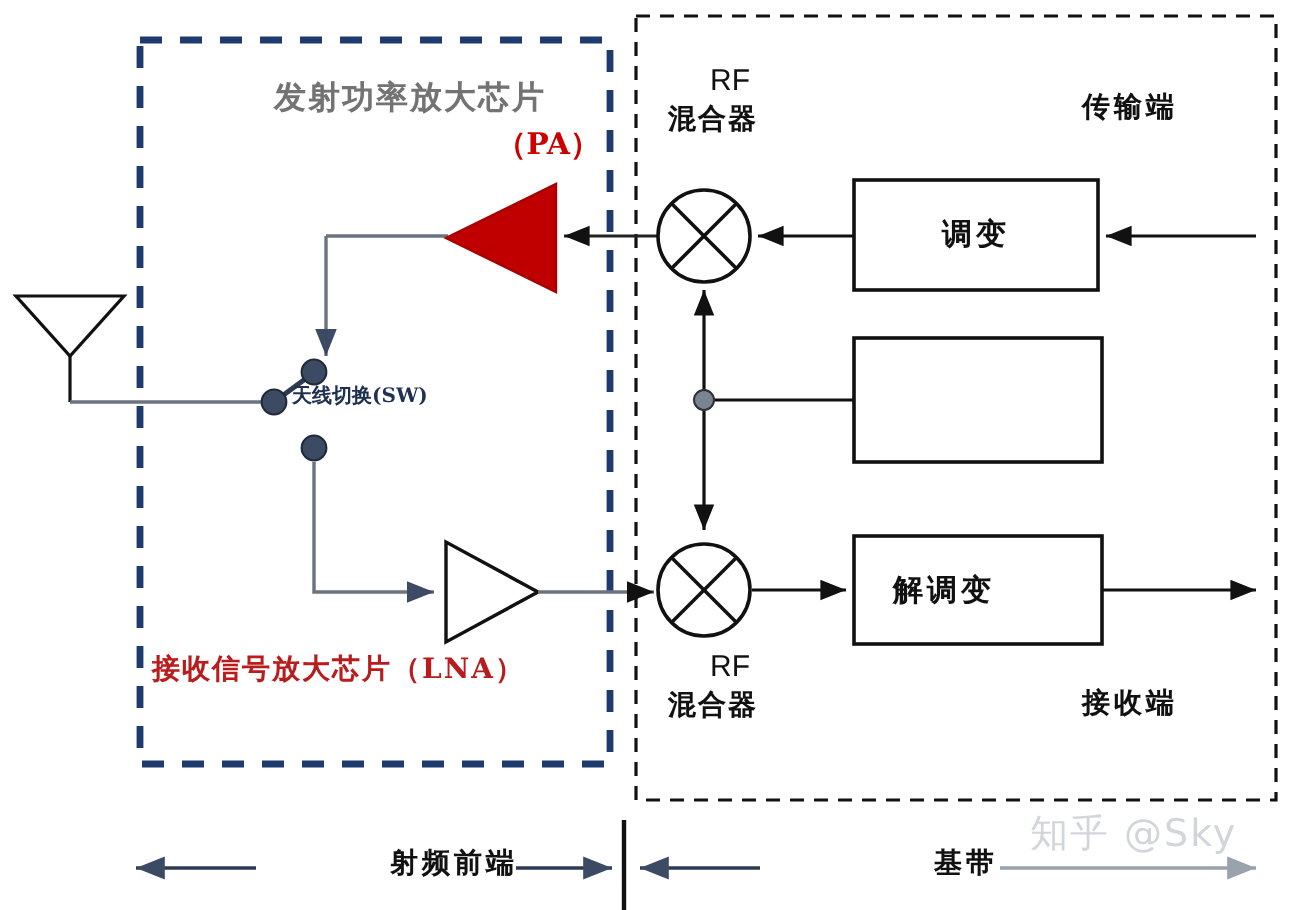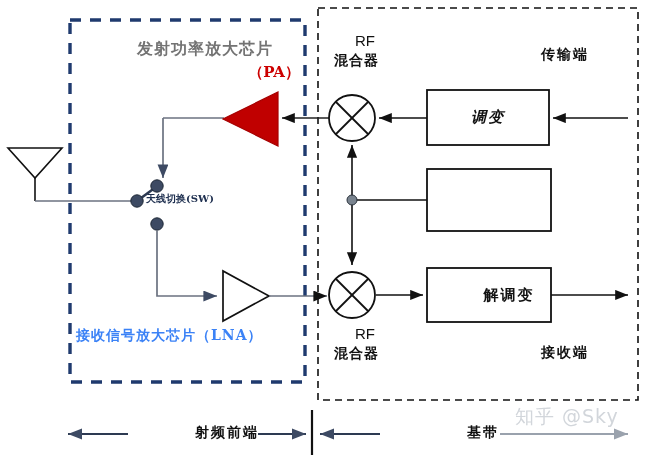--- a/index.html
+++ b/index.html
@@ -44,21 +44,21 @@
     font-size: 15px;
     font-weight: 700;
     text-align: right;
   }
   .sw-label {
     color: #1f3050;
     font-size: 10px;
     font-weight: 700;
   }
   .lna-label {
-    color: #3b82f6;
+    color: #b91c1c;
     font-size: 14px;
     font-weight: 700;
     letter-spacing: 1px;
   }
   .rf-en {
     font-family: "Liberation Sans", "DejaVu Sans", sans-serif;
     font-size: 15px;
     color: #111;
     font-weight: 400;
   }
@@ -196,21 +196,21 @@
 
   <div class="lbl rf-en" style="left:355px; top:32px;">RF</div>
   <div class="lbl lbl-cjk rf-cn" style="left:334px; top:52px;">混合器</div>
 
   <div class="lbl rf-en" style="left:355px; top:325px;">RF</div>
   <div class="lbl lbl-cjk rf-cn" style="left:334px; top:345px;">混合器</div>
 
   <div class="lbl lbl-cjk end-label" style="left:541px; top:46px;">传输端</div>
   <div class="lbl lbl-cjk end-label" style="left:541px; top:344px;">接收端</div>
 
-  <div class="block-text" style="left:427px; top:90px; width:122px; height:55px;font-style:italic;">调变</div>
-  <div class="block-text" style="left:442px; top:268px; width:134px; height:54px;">解调变</div>
+  <div class="block-text" style="left:427px; top:90px; width:122px; height:55px;">调变</div>
+  <div class="block-text" style="left:405px; top:268px; width:134px; height:54px;">解调变</div>
 
   <div class="lbl lbl-cjk section-label" style="left:150px; top:424px;">射频前端</div>
   <div class="lbl lbl-cjk section-label" style="left:422px; top:424px;">基带</div>
 
   <div class="watermark" style="left:515px; top:404px;">知乎 @Sky</div>
 
 </div>
 
 </body></html>

